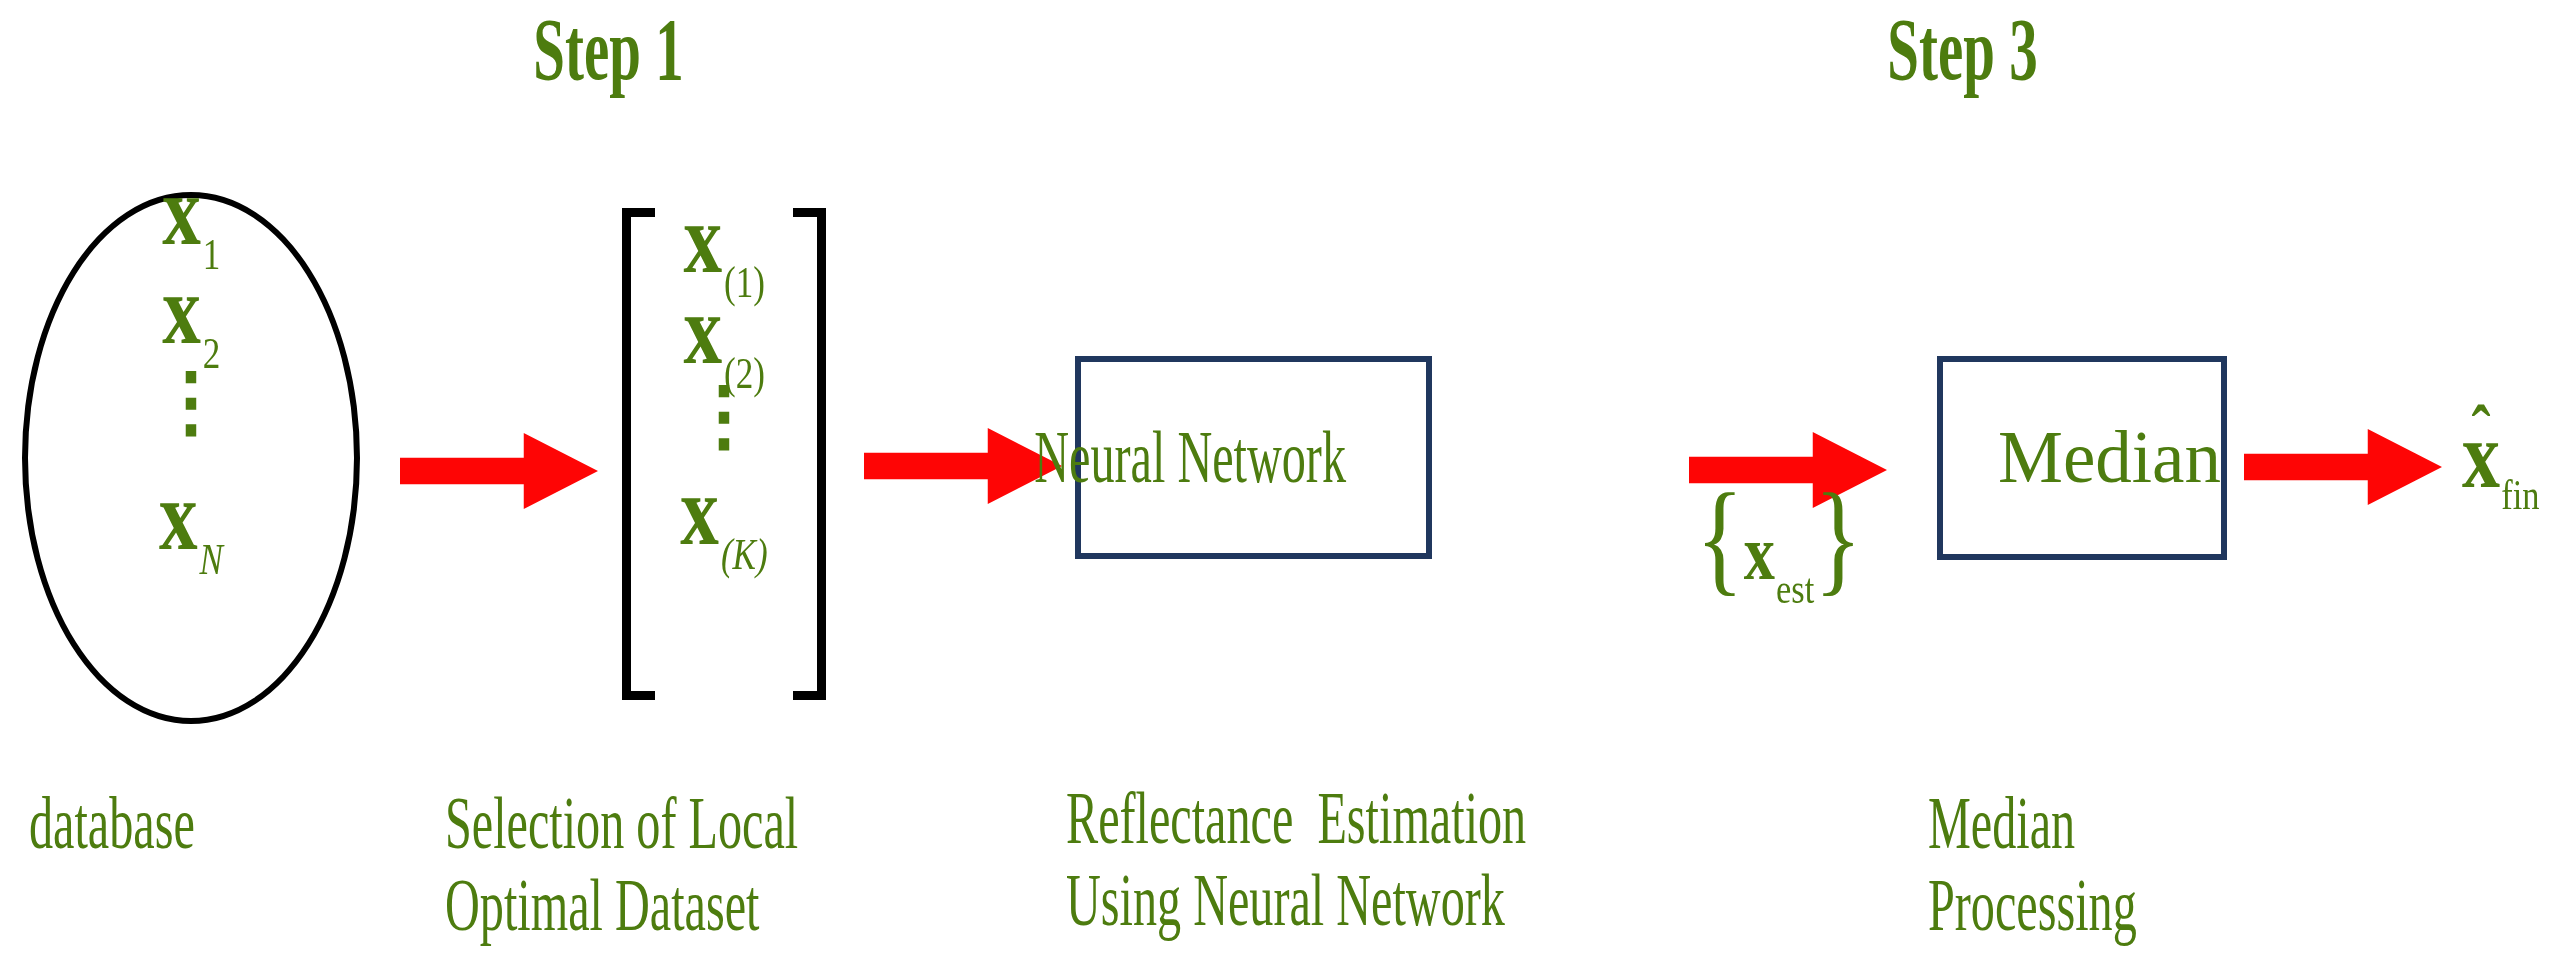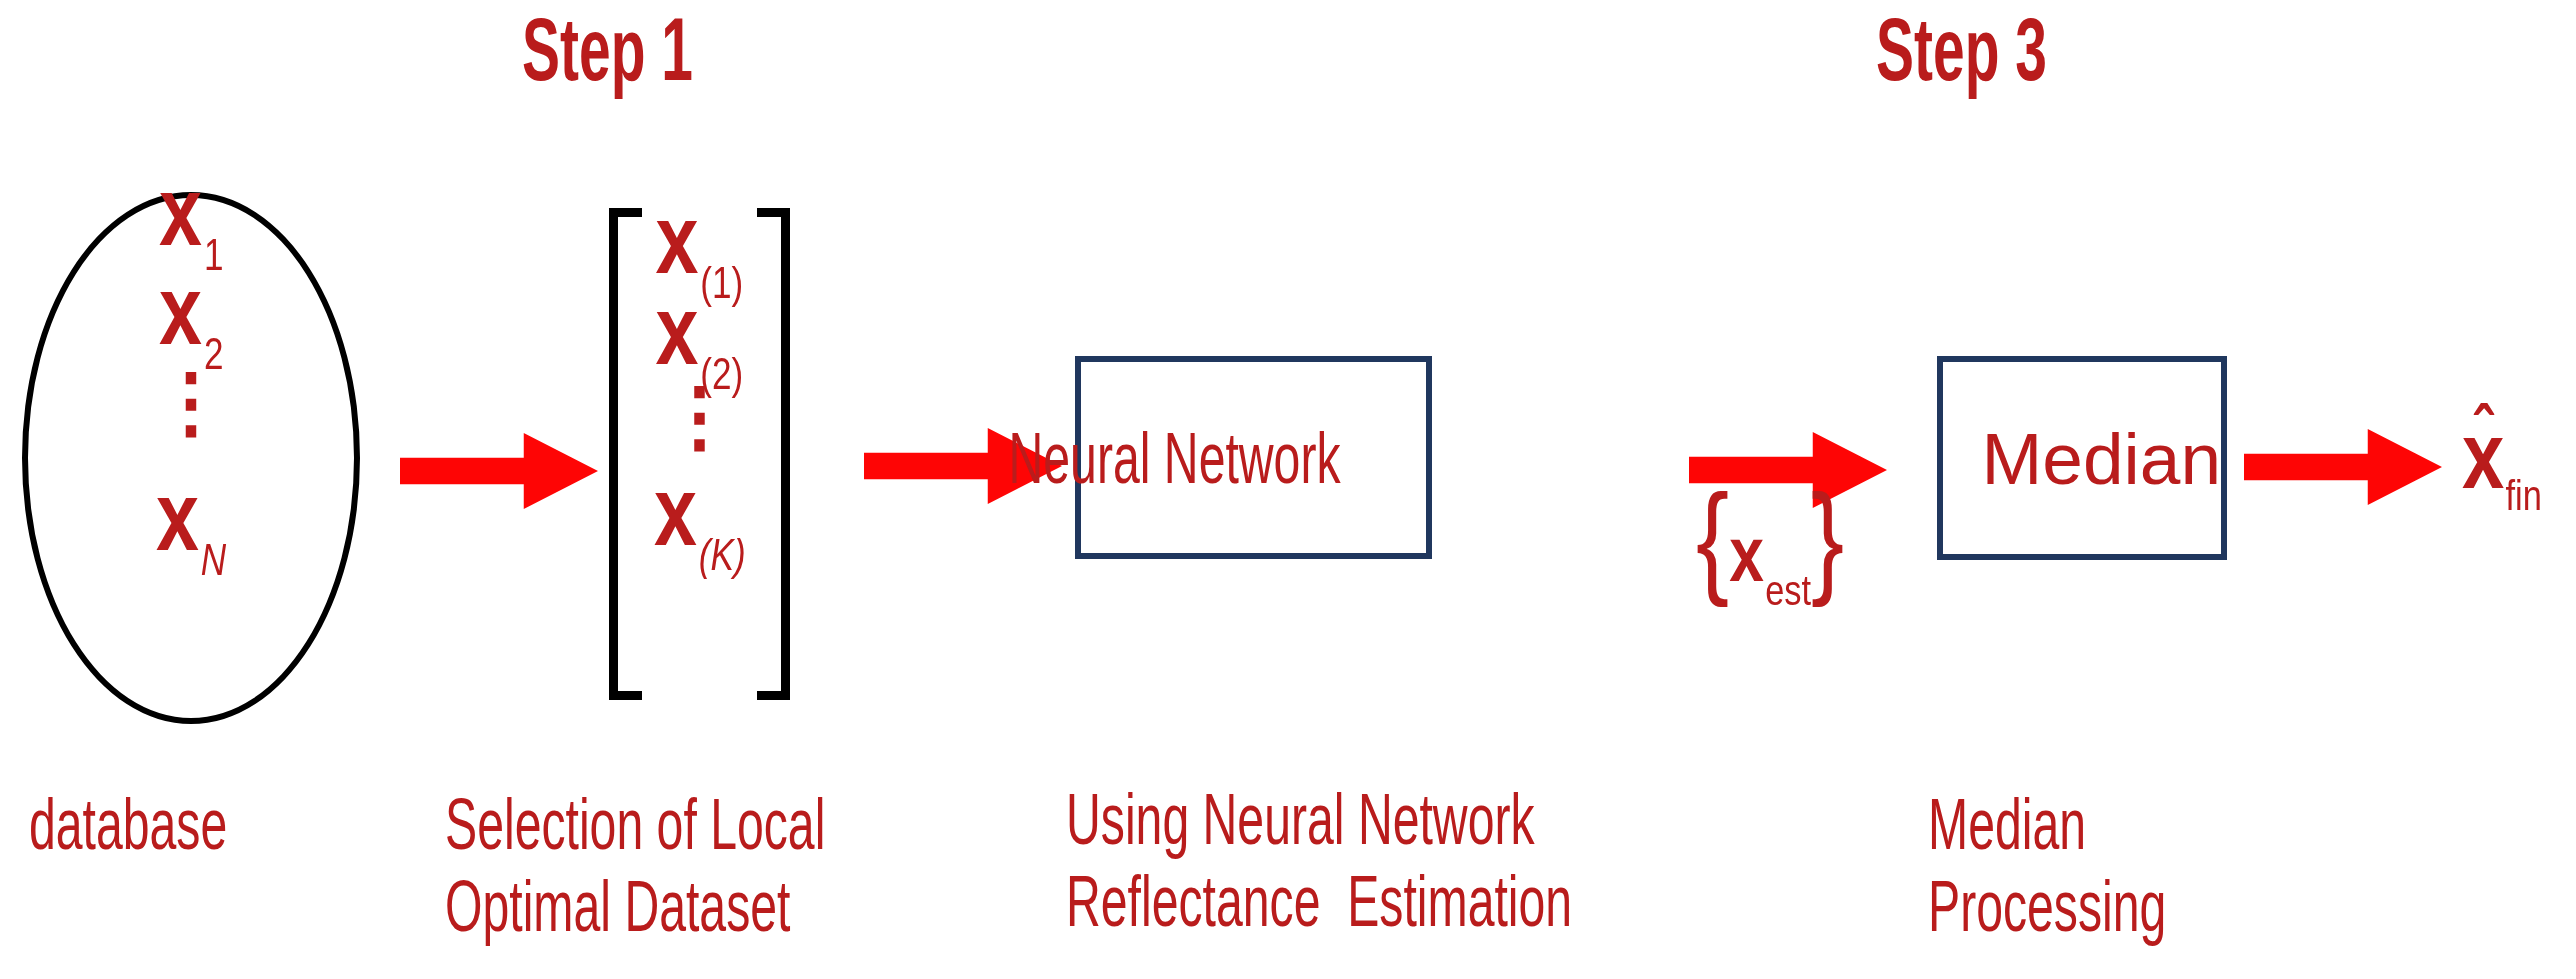--- a/index.html
+++ b/index.html
@@ -1,21 +1,21 @@
 <!DOCTYPE html>
 <html style="font-size:13px"><head>
 <meta charset="utf-8">
 <style>
   html,body{margin:0;padding:0;background:#ffffff;}
   #canvas{
     position:relative;
     width:2576px;height:980px;
     background:#ffffff;
-    font-family:Liberation Sans, sans-serif;
-    color:#b91c1c;
+    font-family:Liberation Serif, serif;
+    color:#4d7c0f;
     overflow:hidden;
   }
 
   
   .step-header{
     position:absolute;top:0;width:330px;
     font-size:89px;font-weight:bold;line-height:99px;
     text-align:center;white-space:nowrap;
   }
   .sq64{display:inline-block;transform:scaleX(.64);transform-origin:50% 50%;}
@@ -31,21 +31,21 @@
   }
   .entries{position:absolute;text-align:center;}
   .mrow{position:absolute;left:0;right:0;text-align:center;line-height:99px;height:107px;white-space:nowrap;}
   .sqm{display:inline-block;transform:scaleX(.78);transform-origin:50% 50%;}
   .mx{font-weight:bold;font-size:99px;line-height:1;}
   .msub{font-size:45px;position:relative;top:.55em;margin-left:2.5px;}
   .it{font-style:italic;}
   .mdots{position:absolute;left:0;right:0;text-align:center;font-weight:bold;font-size:78px;line-height:1;}
 
   
-  .bracket-group{position:absolute;left:609px;top:208px;width:181px;height:492px;}
+  .bracket-group{position:absolute;left:622px;top:208px;width:204px;height:492px;}
   .bracket{position:absolute;top:0;bottom:0;width:33px;box-sizing:border-box;}
   .bracket.left{left:0;border-left:9px solid #000;border-top:9px solid #000;border-bottom:9px solid #000;}
   .bracket.right{right:0;border-right:9px solid #000;border-top:9px solid #000;border-bottom:9px solid #000;}
 
   
   .flowbox{
     position:absolute;box-sizing:border-box;
     border:6.6px solid #20375e;background:#ffffff;
     display:flex;align-items:center;justify-content:flex-end;
     font-size:73px;white-space:nowrap;
@@ -141,22 +141,22 @@
   </div>
 
   <div class="caption" style="left:29px;top:783px">
     <div><span class="sq66l">database</span></div>
   </div>
   <div class="caption" style="left:445px;top:783px">
     <div><span class="sq66l">Selection of Local</span></div>
     <div><span class="sq66l">Optimal Dataset</span></div>
   </div>
   <div class="caption" style="left:1066px;top:778px">
+    <div><span class="sq66l">Reflectance  Estimation</span></div>
     <div><span class="sq66l">Using Neural Network</span></div>
-    <div><span class="sq66l">Reflectance  Estimation</span></div>
   </div>
   <div class="caption" style="left:1928px;top:783px">
     <div><span class="sq66l">Median</span></div>
     <div><span class="sq66l">Processing</span></div>
   </div>
 
 </div>
 
 
 </body></html>

